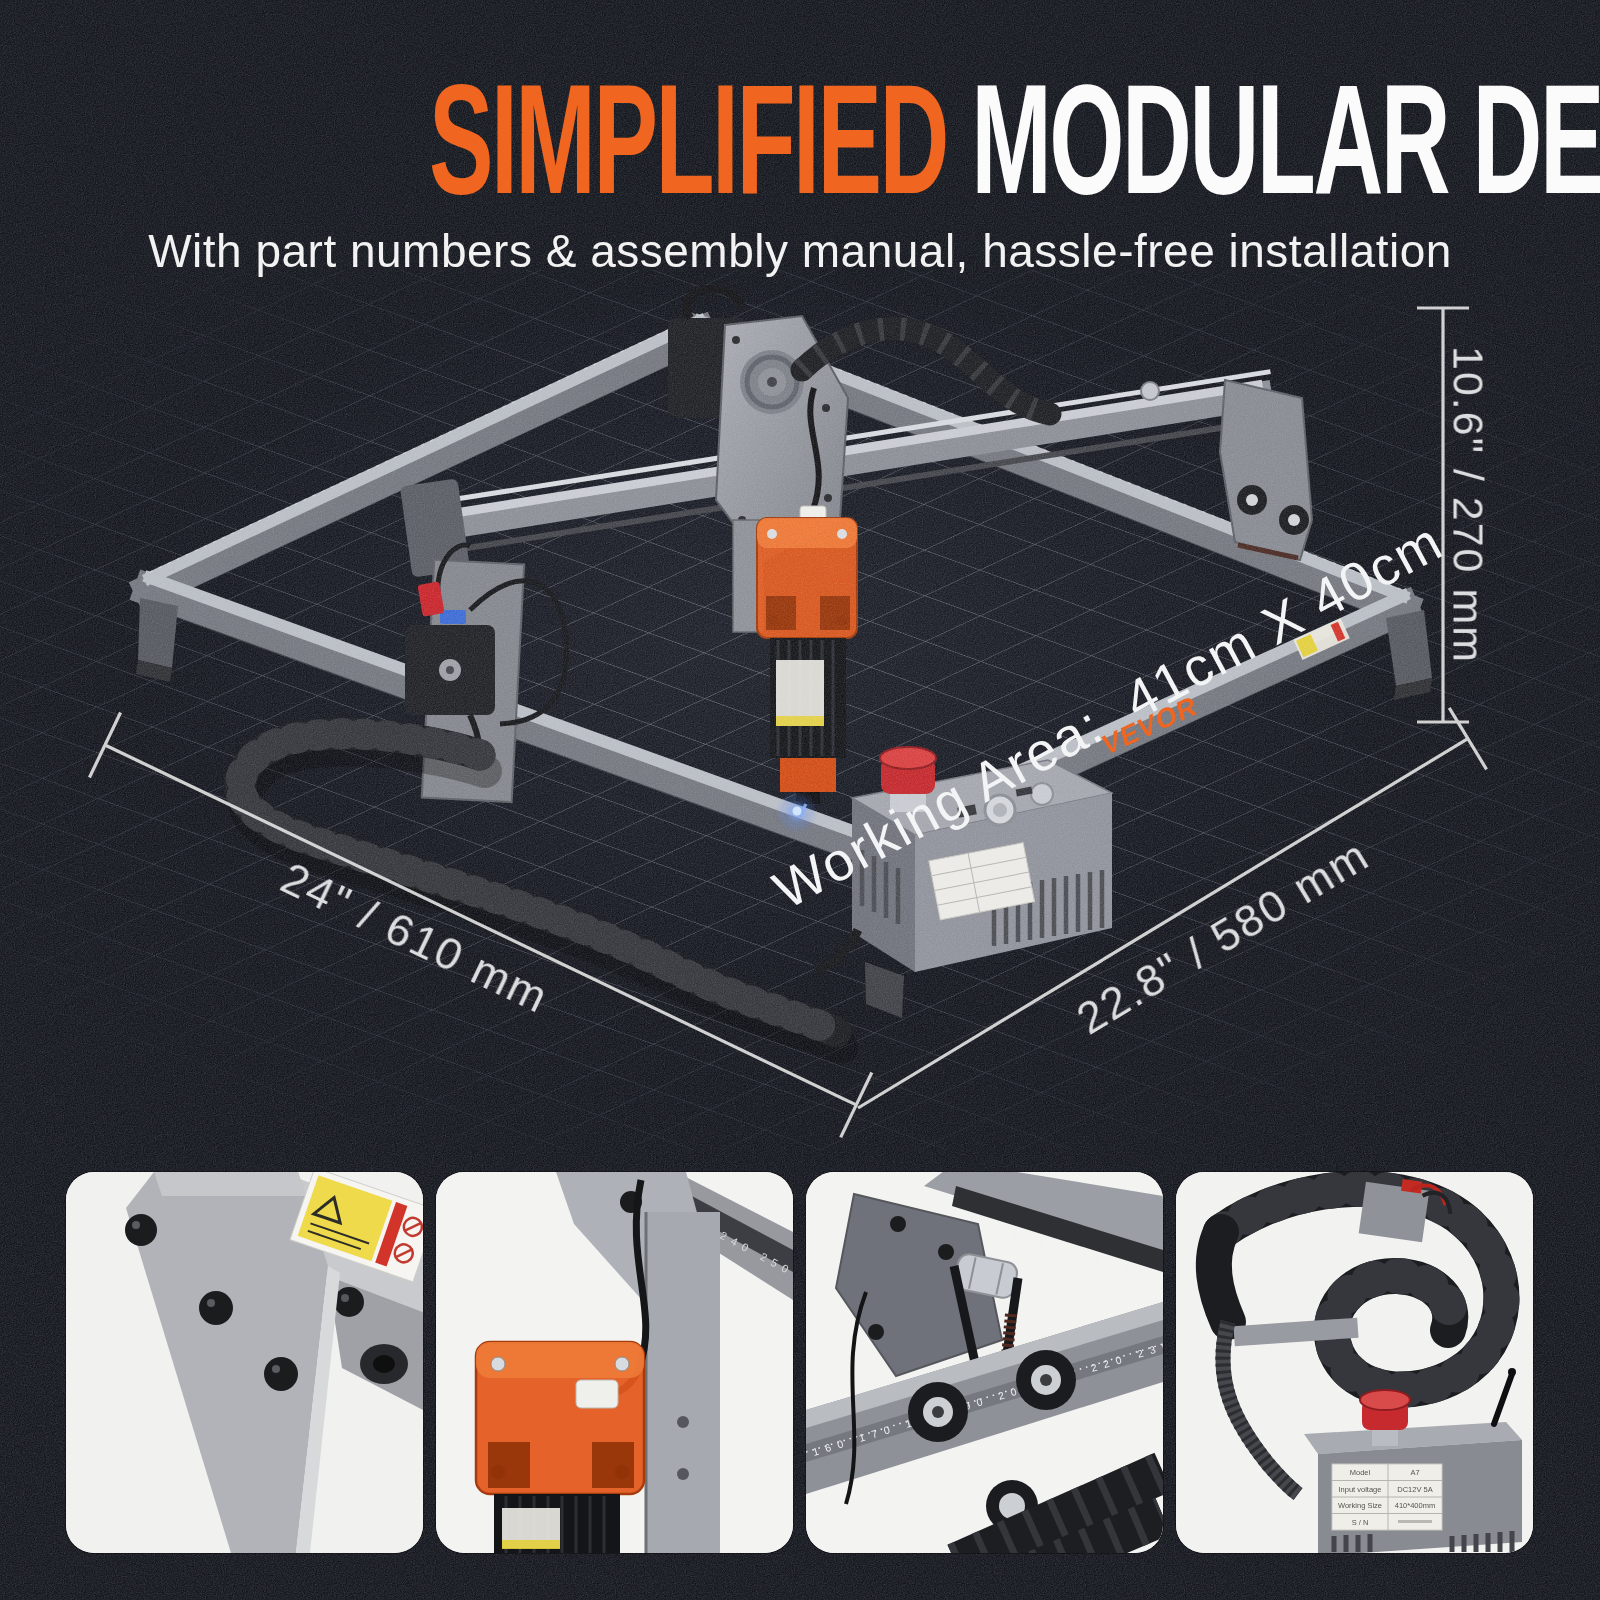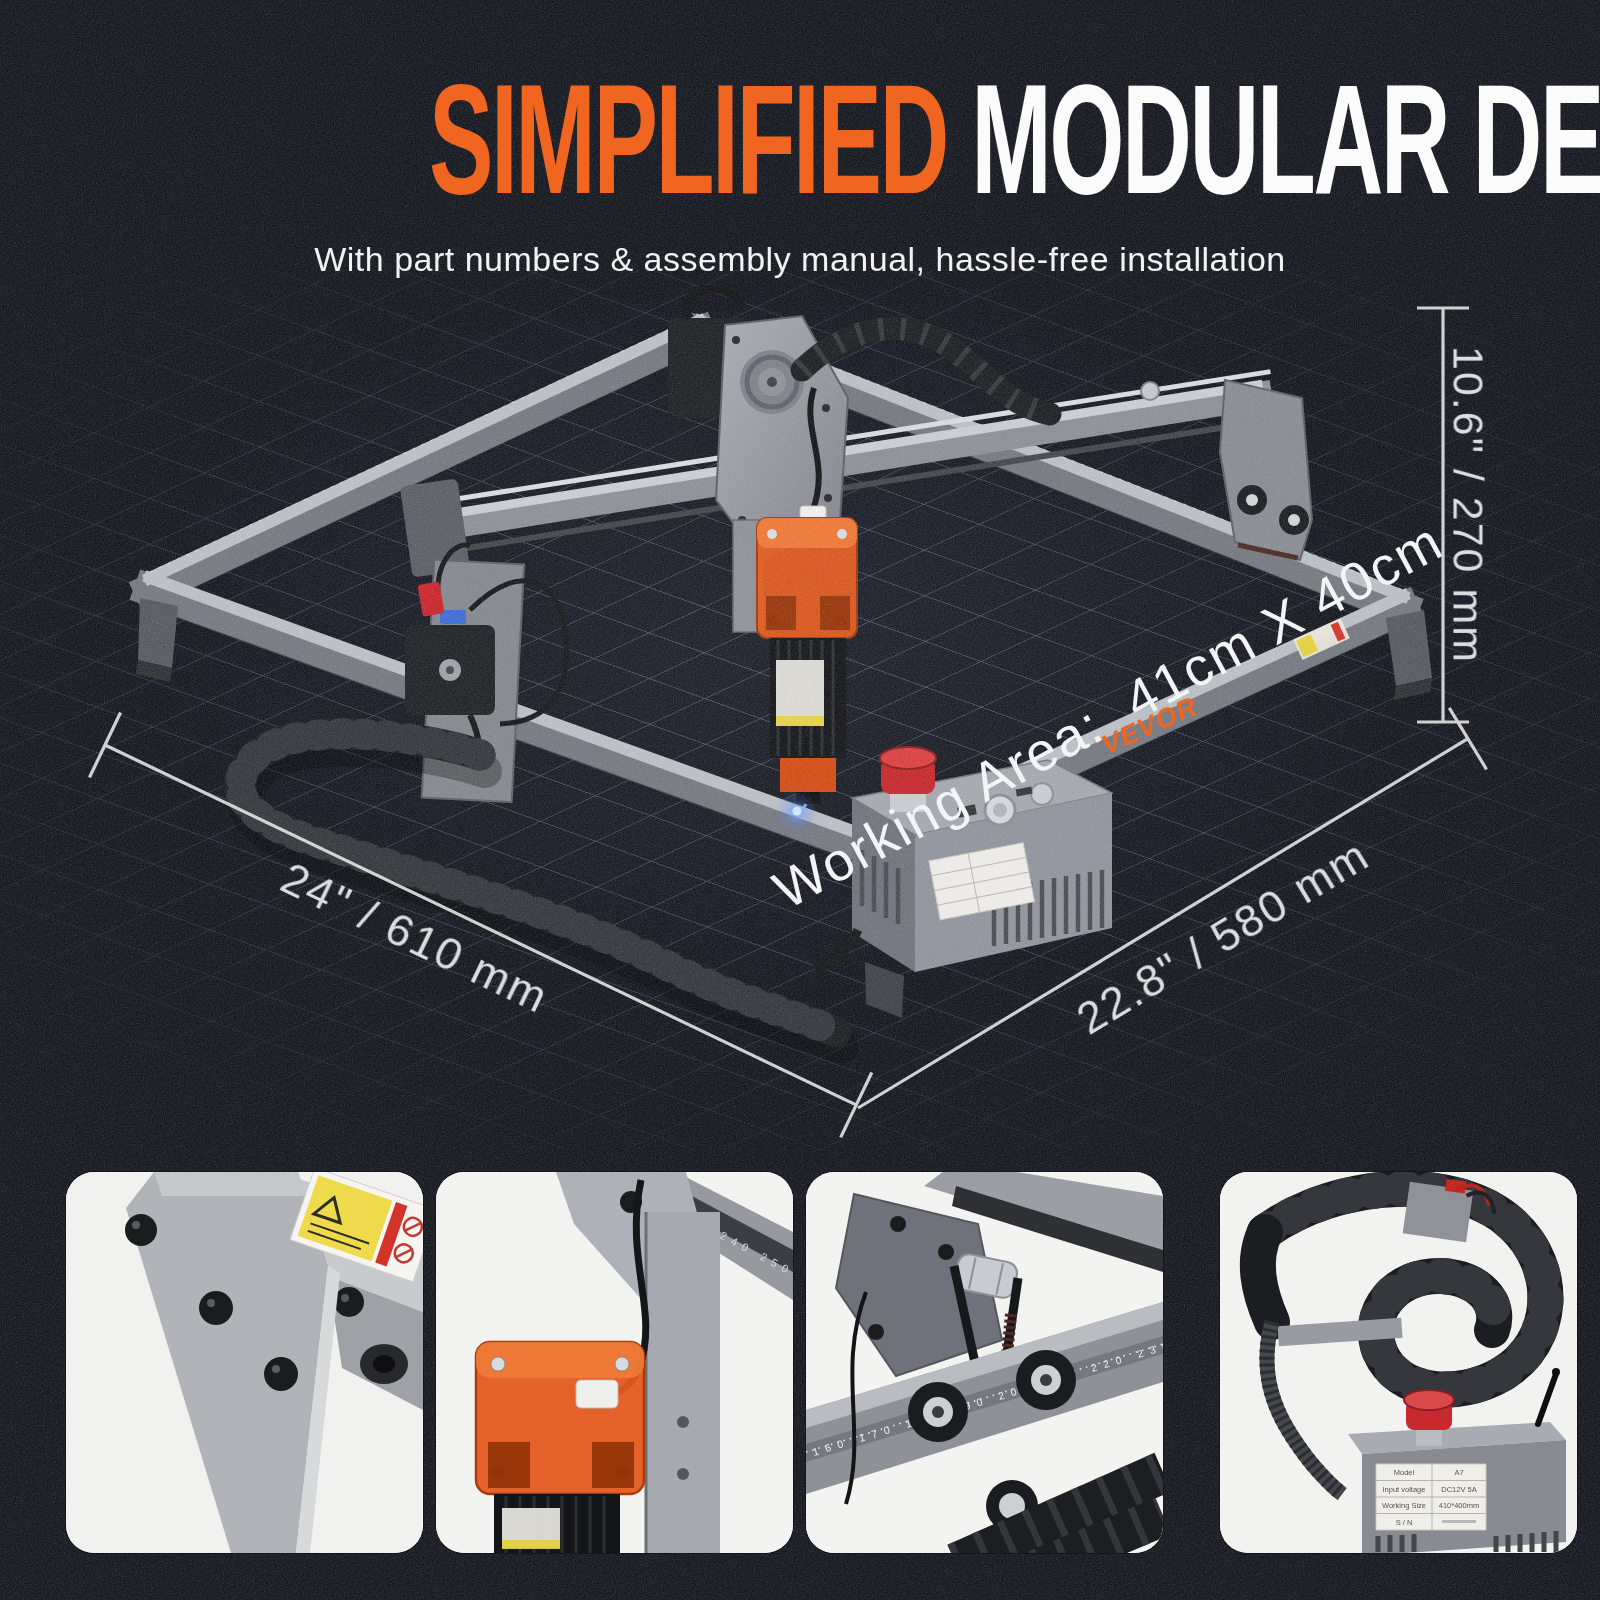--- a/index.html
+++ b/index.html
@@ -10,33 +10,33 @@
     pointer-events:none;}
   svg{display:block;}
   .scene-svg{position:absolute;left:0;top:0;}
   .noise-svg{position:absolute;left:0;top:0;mix-blend-mode:screen;pointer-events:none;}
 
   
   .header{position:absolute;top:58px;left:0;width:1600px;text-align:center;z-index:5;}
   .title{display:inline-block;transform:scaleX(.62);transform-origin:50% 50%;
          font-size:156px;line-height:1.04;font-weight:bold;letter-spacing:-4px;white-space:nowrap;color:#fbfbfb;}
   .title .accent{color:#f0651f;}
-  .subtitle{margin-top:20px;font-size:34px;color:#f2f2f2;letter-spacing:.5px;}
+  .subtitle{margin-top:4px;font-size:46px;color:#f2f2f2;letter-spacing:.5px;}
 
   
   .flabel{position:absolute;transform:translate(-50%,-50%) rotate(var(--rot,0deg));
           color:#dcdddf;font-size:45px;letter-spacing:2px;white-space:pre;z-index:4;}
   .flabel.height{font-size:43px;}
   .flabel.area{font-size:54px;color:#f3f4f6;}
   .flabel.brand{font-size:27px;font-weight:bold;font-style:italic;color:#f0651f;letter-spacing:1.5px;}
 
   
   .thumb{position:absolute;top:1172px;width:357px;height:381px;border-radius:28px;
          overflow:hidden;background:#f1f1ef;z-index:6;box-shadow:0 0 0 1px rgba(0,0,0,.35);}
-  .t1{left:66px}.t2{left:436px}.t3{left:806px}.t4{left:1220px}
+  .t1{left:66px}.t2{left:436px}.t3{left:806px}.t4{left:1176px}
 </style>
 </head>
 <body>
 
 <div class="stage">
 
   <svg class="scene-svg" width="1600" height="1600" viewBox="0 0 1600 1600">
     <defs>
       <pattern id="floorGrid" width="1" height="1" patternUnits="userSpaceOnUse" patternTransform="matrix(55,-25.7,55.5,20,150,590)">
         <path d="M0,0 L1,0 M0,0 L0,1" stroke="#aeb6c4" stroke-width="0.028" fill="none"></path>

